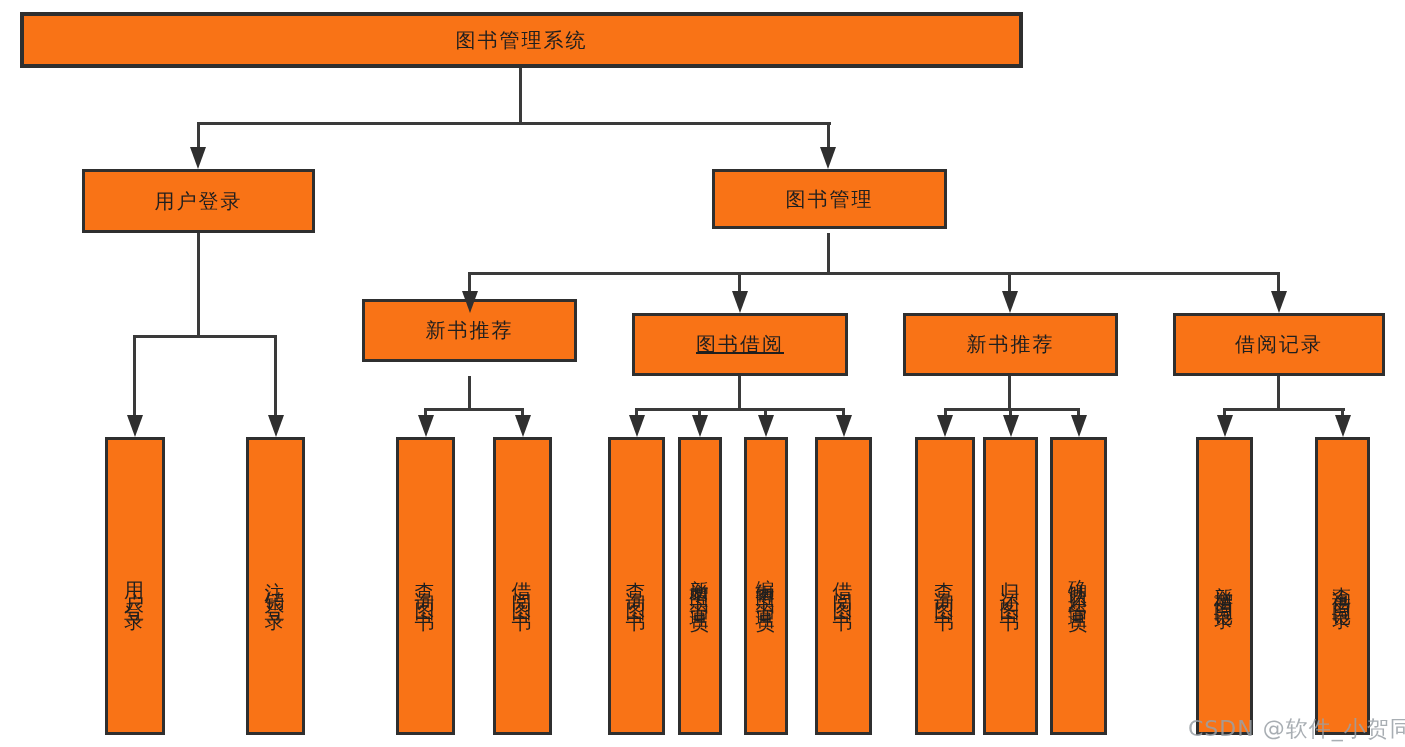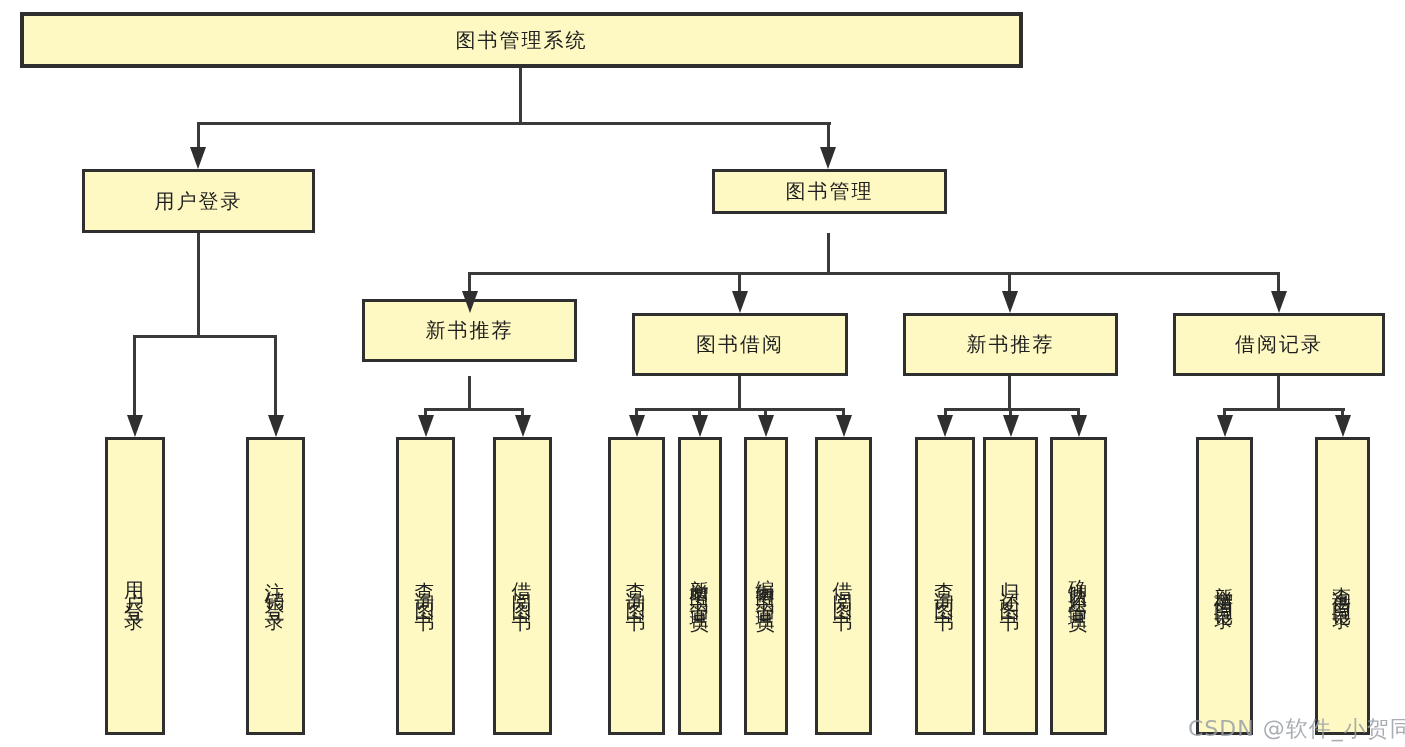--- a/index.html
+++ b/index.html
@@ -1,40 +1,40 @@
 <!DOCTYPE html>
 <html><head>
 <meta charset="utf-8">
 <style>
   html,body{margin:0;padding:0;background:#ffffff;}
   body{width:1405px;height:747px;position:relative;overflow:hidden;
        font-family:"DejaVu Sans","Liberation Sans",sans-serif;}
   #chart{position:absolute;left:0;top:0;width:1405px;height:747px;}
 
-  .box{position:absolute;box-sizing:border-box;border:3px solid #2f2f2f;background:#fef9c3;
+  .box{position:absolute;box-sizing:border-box;border:3px solid #2f2f2f;background:#f97316;
        display:flex;align-items:center;justify-content:center;color:#1f1f1f;}
   .hbox{font-size:20px;letter-spacing:2px;}
   .root{border-width:4px;}
 
   .vbox{writing-mode:vertical-rl;text-orientation:mixed;font-size:20px;letter-spacing:10px;
         display:flex;align-items:center;justify-content:center;}
   .vbox.long{font-size:19px;letter-spacing:5px;}
 
   .vl,.hl{position:absolute;background:#3a3a3a;}
   .vl{width:3px;}
   .hl{height:3px;}
   .ar{position:absolute;width:0;height:0;border-left:8px solid transparent;
       border-right:8px solid transparent;border-top:22px solid #2f2f2f;}
 
   
   #n-root{left:20px;top:12px;width:1003px;height:56px;}
   #n-b0{left:82px;top:169px;width:233px;height:64px;}
-  #n-b1{left:712px;top:169px;width:235px;height:45px;}
+  #n-b1{left:712px;top:169px;width:235px;height:60px;}
   #n-g0{left:362px;top:299px;width:215px;height:63px;}
-  #n-g1{left:632px;top:313px;width:216px;height:63px;}
+  #n-g1{left:632px;top:313px;width:216px;height:63px;text-decoration:underline;}
   #n-g2{left:903px;top:313px;width:215px;height:63px;}
   #n-g3{left:1173px;top:313px;width:212px;height:63px;}
 
   .leaf{top:437px;height:298px;}
   #lf0{left:105px;width:60px;}
   #lf1{left:246px;width:59px;}
   #lf2{left:396px;width:59px;}
   #lf3{left:493px;width:59px;}
   #lf4{left:608px;width:57px;}
   #lf5{left:678px;width:44px;}

